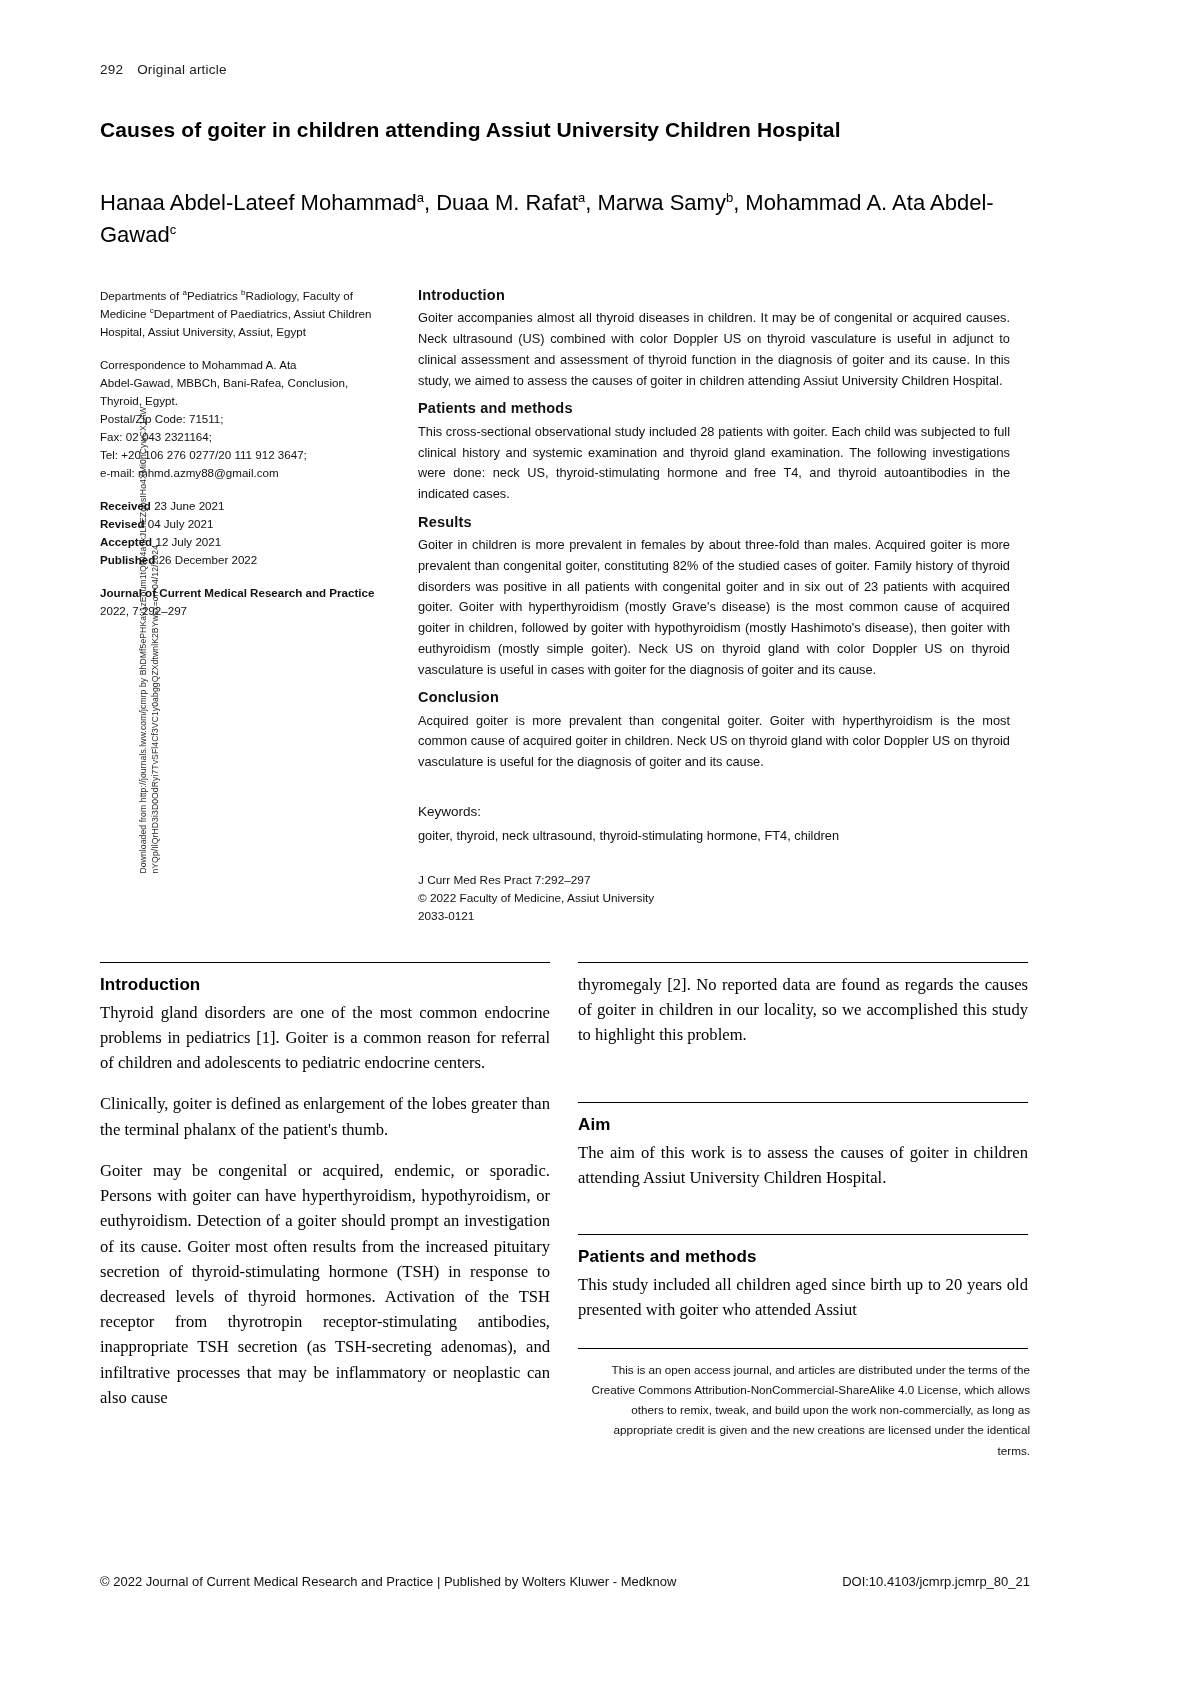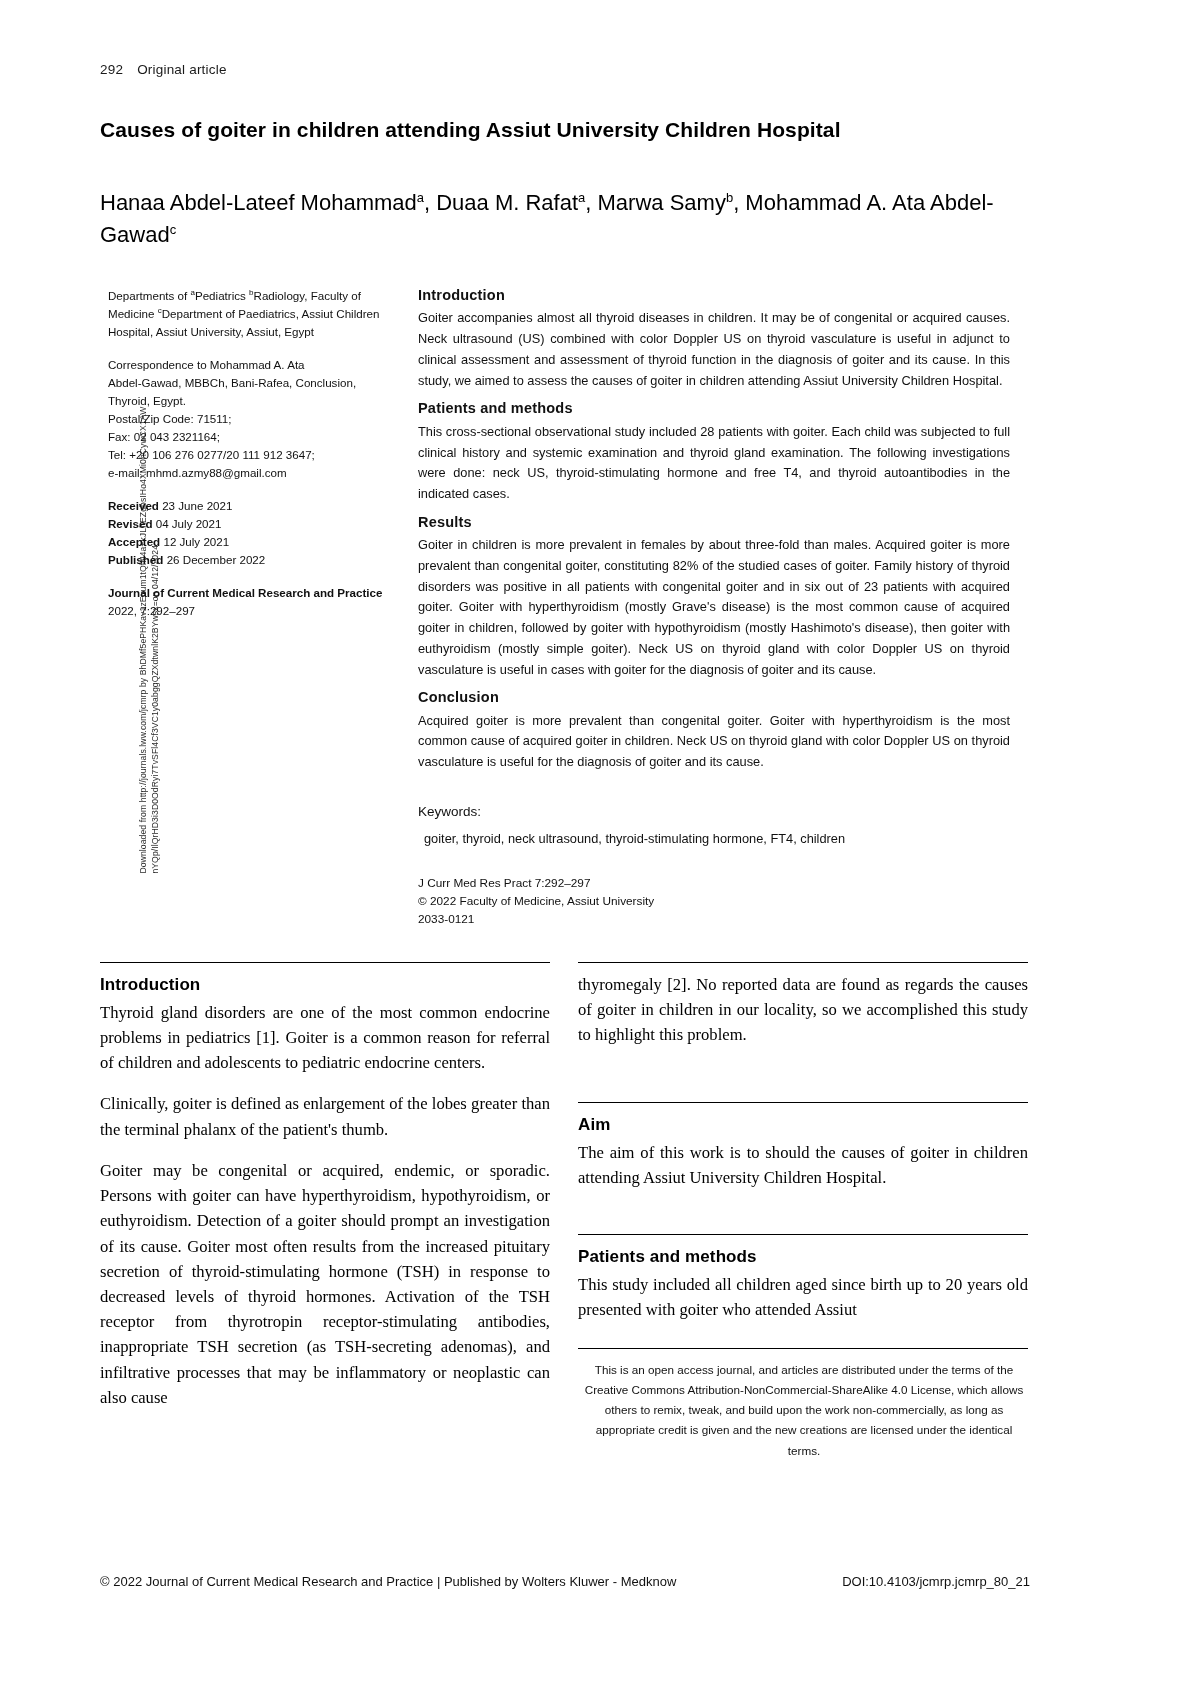--- a/index.html
+++ b/index.html
@@ -77,21 +77,20 @@
 
   
   .meta-col {
     position: absolute;
     left: 100px;
     top: 275px;
     width: 290px;
     font-size: 11.6px;
     line-height: 1.55;
     color: #111;
-    margin-left: 8px;
   }
   .meta-block { margin-bottom: 15px; }
   .meta-block b { font-weight: bold; }
   .meta-col sup { font-size: 8px; vertical-align: super; }
   .meta-line { display: block; }
 
   
   .abs-col {
     position: absolute;
     left: 418px;
@@ -109,21 +108,21 @@
     letter-spacing: 0.2px;
   }
   .abs-h.spaced { margin-top: 6px; }
   .abs-p { margin: 0 0 5px 0; }
   .kw-h {
     font-size: 13.5px;
     font-weight: normal;
     margin-top: 28px;
     margin-bottom: 3px;
   }
-  .kw-p { margin: 6px; }
+  .kw-p { margin: 0; }
   .cite {
     margin-top: 26px;
     font-size: 11.8px;
     line-height: 1.5;
   }
 
   
   .rule {
     position: absolute;
     height: 1px;
@@ -159,21 +158,21 @@
   .pm-block  { top: 1232px; }
 
   .license {
     position: absolute;
     left: 578px;
     top: 1348px;
     width: 452px;
     font-size: 11.7px;
     line-height: 1.72;
     color: #111;
-    text-align: center;
+    text-align: right;
   }
 
   
   .footer {
     position: absolute;
     left: 100px;
     top: 1562px;
     width: 930px;
     font-size: 13px;
     color: #111;
@@ -259,21 +258,21 @@
     <p>Clinically, goiter is defined as enlargement of the lobes greater than the terminal phalanx of the patient's thumb.</p>
     <p>Goiter may be congenital or acquired, endemic, or sporadic. Persons with goiter can have hyperthyroidism, hypothyroidism, or euthyroidism. Detection of a goiter should prompt an investigation of its cause. Goiter most often results from the increased pituitary secretion of thyroid-stimulating hormone (TSH) in response to decreased levels of thyroid hormones. Activation of the TSH receptor from thyrotropin receptor-stimulating antibodies, inappropriate TSH secretion (as TSH-secreting adenomas), and infiltrative processes that may be inflammatory or neoplastic can also cause</p>
   </div>
 
   <div class="body-col right">
     <p>thyromegaly [2]. No reported data are found as regards the causes of goiter in children in our locality, so we accomplished this study to highlight this problem.</p>
   </div>
 
   <div class="body-col right-block aim-block">
     <div class="sec-h">Aim</div>
-    <p>The aim of this work is to should the causes of goiter in children attending Assiut University Children Hospital.</p>
+    <p>The aim of this work is to assess the causes of goiter in children attending Assiut University Children Hospital.</p>
   </div>
 
   <div class="body-col right-block pm-block">
     <div class="sec-h">Patients and methods</div>
     <p>This study included all children aged since birth up to 20 years old presented with goiter who attended Assiut</p>
   </div>
 
   <div class="license">This is an open access journal, and articles are distributed under the terms of the Creative Commons Attribution-NonCommercial-ShareAlike 4.0 License, which allows others to remix, tweak, and build upon the work non-commercially, as long as appropriate credit is given and the new creations are licensed under the identical terms.</div>
 
   <div class="footer">

